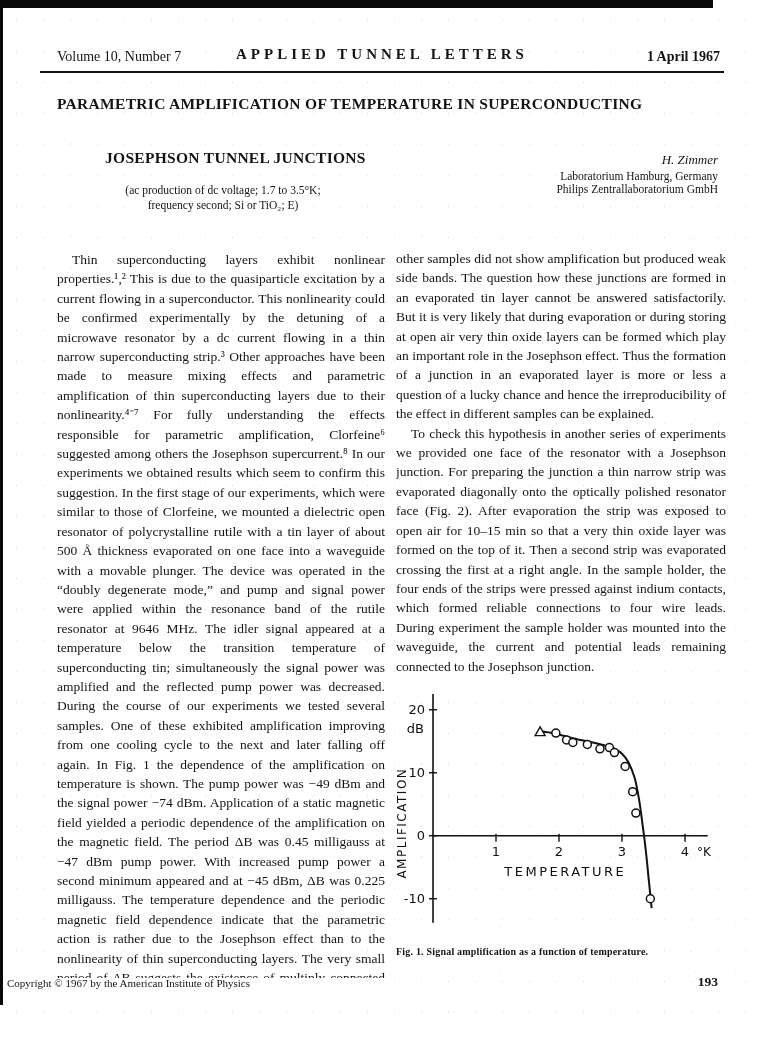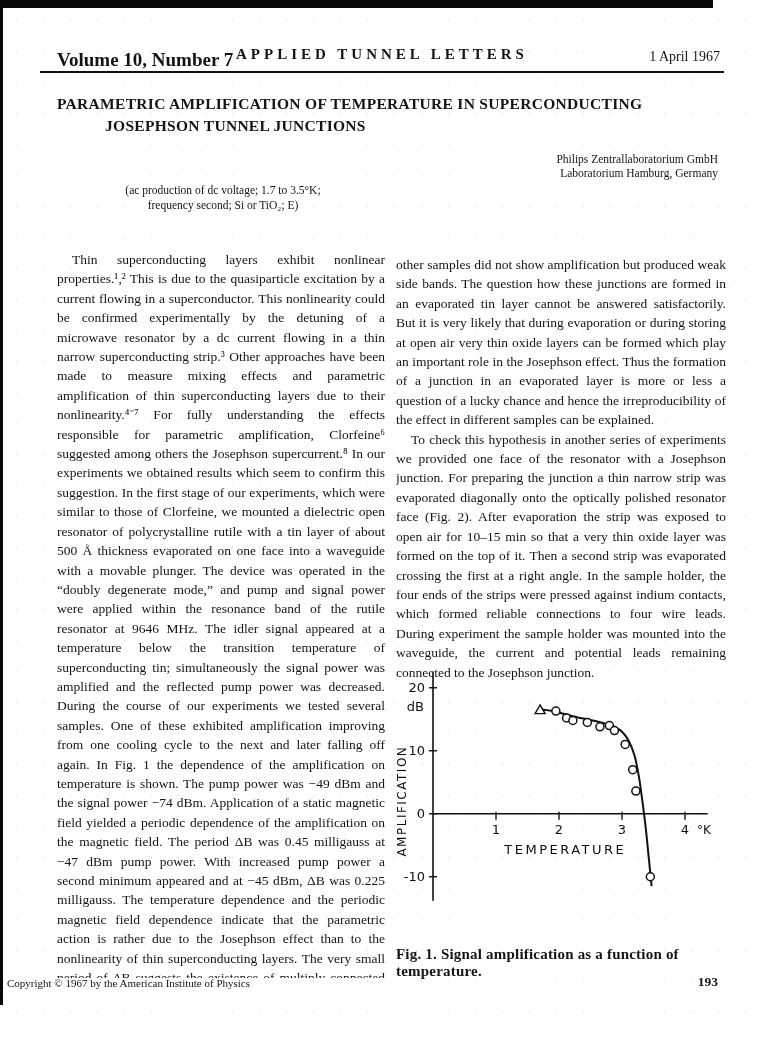--- a/index.html
+++ b/index.html
@@ -8,41 +8,41 @@
   .sheet{position:absolute;inset:0;background-color:#ffffff;
     background-image:
       radial-gradient(rgba(236,130,236,.30) .7px, transparent 1px),
       radial-gradient(rgba(140,200,140,.20) .7px, transparent 1px),
       radial-gradient(rgba(160,160,230,.16) .6px, transparent .9px);
     background-size:27px 31px, 39px 23px, 47px 43px;
     background-position:3px 5px, 13px 17px, 7px 2px;}
   .topbar{position:absolute;left:0;top:0;width:713px;height:8px;background:#090909;}
   .leftstrip{position:absolute;left:0;top:0;width:3px;height:1005px;background:#090909;}
   .jheader{position:absolute;left:40px;top:46px;width:684px;height:22px;}
-  .jh-left{position:absolute;left:17px;top:3px;font-size:19px;font-weight:bold;}
+  .jh-left{position:absolute;left:17px;top:3px;font-size:14px;font-weight:normal;}
   .jh-center{position:absolute;left:0;right:0;top:0;text-align:center;
              font-size:15px;font-weight:bold;letter-spacing:4px;}
-  .jh-right{position:absolute;right:4px;top:3px;font-size:14px;font-weight:normal;}
+  .jh-right{position:absolute;right:4px;top:3px;font-size:14px;font-weight:bold;}
   .jrule{position:absolute;left:40px;top:71px;width:684px;height:2px;background:#111;}
   .atitle{position:absolute;left:57px;top:93px;width:660px;
           font-size:15.5px;font-weight:bold;letter-spacing:.3px;line-height:22px;}
-  .atitle .l2{display:block;padding-left:48px;}
+  .atitle .l2{display:block;padding-left:48px;margin-top:32px;}
   .keywords{position:absolute;left:88px;top:183px;width:270px;text-align:center;
             font-size:11.5px;font-weight:normal;line-height:15px;}
   .byline{position:absolute;left:420px;top:153px;width:298px;text-align:right;line-height:13.5px;}
   .byline .auth{font-style:italic;font-size:13px;display:block;margin-bottom:3px;}
   .byline .aff{font-size:11.5px;display:block;}
   .col{position:absolute;text-align:justify;font-size:13.5px;line-height:19.4px;overflow:hidden;}
   .col p{margin:0;}
   .col p.indent{text-indent:15px;}
   #leftcol{left:57px;top:250px;width:328px;height:728px;}
-  #rightcol{left:396px;top:255px;width:330px;height:438px;}
-  .figwrap{position:absolute;left:396px;top:666px;width:340px;height:250px;}
+  #rightcol{left:396px;top:249px;width:330px;height:438px;}
+  .figwrap{position:absolute;left:396px;top:688px;width:340px;height:250px;}
   .figcaption{position:absolute;left:396px;top:946px;width:334px;
-              font-size:15px;font-weight:bold;letter-spacing:.2px;}
+              font-size:10px;font-weight:bold;letter-spacing:.2px;}
   .footer-copy{position:absolute;left:0;top:977px;width:632px;text-align:left;font-size:11px;padding-left:7px;}
   .footer-page{position:absolute;right:44px;top:974px;font-size:13.5px;font-weight:bold;margin-left:32px;}
   svg text{font-family:"DejaVu Sans", sans-serif;fill:#111;}
 </style>
 </head>
 <body>
 
 <div class="sheet">
   <div class="topbar"></div>
   <div class="leftstrip"></div>
@@ -58,22 +58,23 @@
     <span class="l1">PARAMETRIC AMPLIFICATION OF TEMPERATURE IN SUPERCONDUCTING</span>
     <span class="l2">JOSEPHSON TUNNEL JUNCTIONS</span>
   </div>
 
   <div class="keywords">
     <span>(ac production of dc voltage; 1.7 to 3.5°K;</span><br>
     <span>frequency second; Si or TiO₂; E)</span>
   </div>
 
   <div class="byline">
+    <span class="auth">H. Zimmer</span>
+    <span class="aff">Laboratorium Hamburg, Germany</span>
     <span class="aff">Philips Zentrallaboratorium GmbH</span>
-    <span class="aff">Laboratorium Hamburg, Germany</span>
   </div>
 
   <div class="col" id="leftcol">
     <p class="indent">Thin superconducting layers exhibit nonlinear properties.¹,² This is due to the quasiparticle excitation by a current flowing in a superconductor. This nonlinearity could be confirmed experimentally by the detuning of a microwave resonator by a dc current flowing in a thin narrow superconducting strip.³ Other approaches have been made to measure mixing effects and parametric amplification of thin superconducting layers due to their nonlinearity.⁴⁻⁷ For fully understanding the effects responsible for parametric amplification, Clorfeine⁶ suggested among others the Josephson supercurrent.⁸ In our experiments we obtained results which seem to confirm this suggestion. In the first stage of our experiments, which were similar to those of Clorfeine, we mounted a dielectric open resonator of polycrystalline rutile with a tin layer of about 500 Å thickness evaporated on one face into a waveguide with a movable plunger. The device was operated in the “doubly degenerate mode,” and pump and signal power were applied within the resonance band of the rutile resonator at 9646 MHz. The idler signal appeared at a temperature below the transition temperature of superconducting tin; simultaneously the signal power was amplified and the reflected pump power was decreased. During the course of our experiments we tested several samples. One of these exhibited amplification improving from one cooling cycle to the next and later falling off again. In Fig. 1 the dependence of the amplification on temperature is shown. The pump power was −49 dBm and the signal power −74 dBm. Application of a static magnetic field yielded a periodic dependence of the amplification on the magnetic field. The period ΔB was 0.45 milligauss at −47 dBm pump power. With increased pump power a second minimum appeared and at −45 dBm, ΔB was 0.225 milligauss. The temperature dependence and the periodic magnetic field dependence indicate that the parametric action is rather due to the Josephson effect than to the nonlinearity of thin superconducting layers. The very small period of ΔB suggests the existence of multiply connected Josephson junctions.⁹ The</p>
   </div>
 
   <div class="col" id="rightcol">
     <p>other samples did not show amplification but produced weak side bands. The question how these junctions are formed in an evaporated tin layer cannot be answered satisfactorily. But it is very likely that during evaporation or during storing at open air very thin oxide layers can be formed which play an important role in the Josephson effect. Thus the formation of a junction in an evaporated layer is more or less a question of a lucky chance and hence the irreproducibility of the effect in different samples can be explained.</p>
     <p class="indent">To check this hypothesis in another series of experiments we provided one face of the resonator with a Josephson junction. For preparing the junction a thin narrow strip was evaporated diagonally onto the optically polished resonator face (Fig. 2). After evaporation the strip was exposed to open air for 10–15 min so that a very thin oxide layer was formed on the top of it. Then a second strip was evaporated crossing the first at a right angle. In the sample holder, the four ends of the strips were pressed against indium contacts, which formed reliable connections to four wire leads. During experiment the sample holder was mounted into the waveguide, the current and potential leads remaining connected to the Josephson junction.</p>
   </div>

